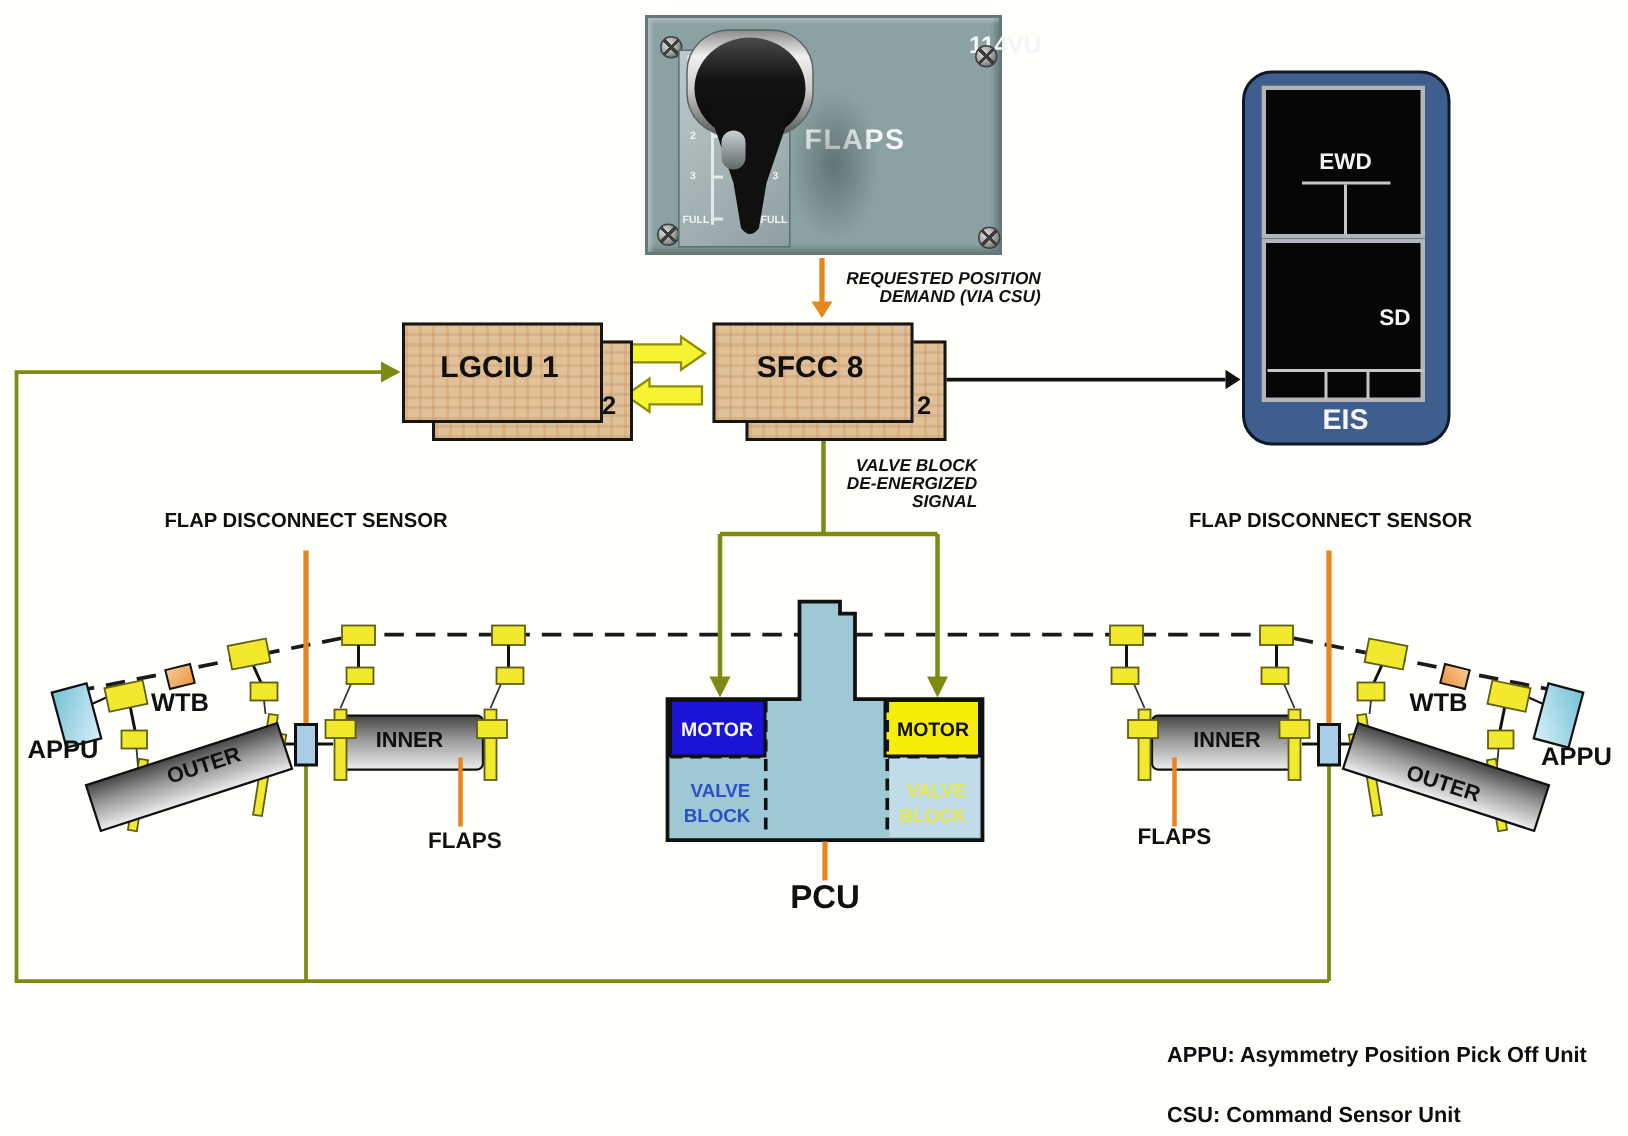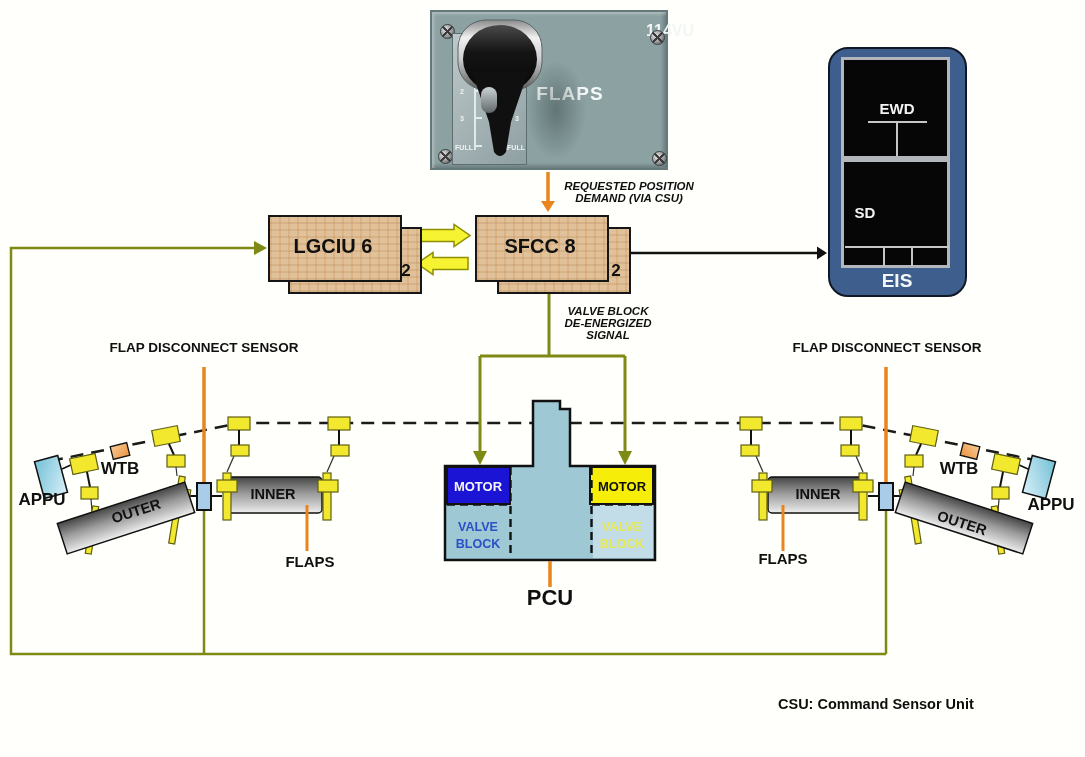--- a/index.html
+++ b/index.html
@@ -1,21 +1,21 @@
 <!DOCTYPE html>
 <html><head>
 <meta charset="utf-8">
 <style>
   html,body{margin:0;padding:0;background:#fffffb;}
   #stage{position:relative;width:1085px;height:757px;background:#fffffb;overflow:hidden;
          font-family:"Liberation Sans",sans-serif;}
   .lbl{position:absolute;font-weight:bold;color:#101010;white-space:nowrap;
        font-family:"Liberation Sans",sans-serif;}
   .ctr{transform:translate(-50%,-50%);}
-  .pre{white-space:pre-line;text-align:center;}
+  .pre{white-space:pre-line;text-align:right;}
   svg{position:absolute;left:0;top:0;}
   
   .cpu{position:absolute;width:130px;height:63px;border:2.5px solid #161616;
        background-color:#e0c19a;
        background-image:
          repeating-linear-gradient(90deg, rgba(196,120,48,.20) 0 2px, transparent 2px 9px),
          repeating-linear-gradient(0deg, rgba(150,92,30,.14) 0 2px, transparent 2px 7px);}
   
   .eis{position:absolute;left:828px;top:47px;width:139px;height:250px;background:#3e5e8e;
        border:2px solid #101826;border-radius:20px;box-sizing:border-box;}
@@ -190,38 +190,38 @@
   <svg width="160" height="165" viewBox="440 8 160 165" style="left:440px;top:8px;">
     <ellipse cx="556" cy="110" rx="30" ry="50" fill="url(#gradShadow)"></ellipse>
     <rect x="458" y="20" width="84" height="70" rx="28" fill="url(#gradChrome)" stroke="#5a6466" stroke-width="1"></rect>
     <ellipse cx="500" cy="59" rx="37" ry="34" fill="url(#gradBlack)"></ellipse>
     <path d="M472,72 L528,72 L511,122 L506,152 Q500,160 494,152 L489,122 Z" fill="#101010"></path>
     <rect x="481" y="87" width="16" height="26" rx="8" fill="url(#gradPill)"></rect>
   </svg>
 
   <div class="cpu" style="left:288px;top:227px;"></div>
   <div class="cpu" style="left:268px;top:215px;"></div>
-  <div class="lbl ctr" style="left:333px;top:246px;font-size:20px;">LGCIU 6</div>
+  <div class="lbl ctr" style="left:333px;top:246px;font-size:20px;">LGCIU 1</div>
   <div class="lbl ctr" style="left:406px;top:271px;font-size:17px;">2</div>
   <div class="cpu" style="left:497px;top:227px;"></div>
   <div class="cpu" style="left:475px;top:215px;"></div>
   <div class="lbl ctr" style="left:540px;top:246px;font-size:20px;">SFCC 8</div>
   <div class="lbl ctr" style="left:616px;top:271px;font-size:17px;">2</div>
 
   <div class="eis">
     <div class="screen" style="left:11px;top:8px;width:109px;height:102px;"></div>
     <div class="screen" style="left:11px;top:110px;width:109px;height:109px;"></div>
   </div>
   <div class="eline" style="left:868px;top:121px;width:59px;height:2px;"></div>
   <div class="eline" style="left:896px;top:123px;width:2px;height:33px;"></div>
   <div class="eline" style="left:845px;top:246px;width:104px;height:2px;"></div>
   <div class="eline" style="left:883px;top:247px;width:2px;height:19px;"></div>
   <div class="eline" style="left:911px;top:247px;width:2px;height:19px;"></div>
   <div class="lbl ctr" style="left:897px;top:108px;font-size:15px;color:#f2f2f2;">EWD</div>
-  <div class="lbl ctr" style="left:865px;top:212px;font-size:15px;color:#f2f2f2;">SD</div>
+  <div class="lbl ctr" style="left:930px;top:212px;font-size:15px;color:#f2f2f2;">SD</div>
   <div class="lbl ctr" style="left:897px;top:281px;font-size:19px;color:#f4f6f8;">EIS</div>
 
   <div class="lbl ctr pre" style="left:629px;top:192px;font-size:11.5px;font-style:italic;white-space:pre-line;">REQUESTED POSITION
 DEMAND (VIA CSU)</div>
   <div class="lbl ctr pre" style="left:608px;top:323px;font-size:11.5px;font-style:italic;white-space:pre-line;">VALVE BLOCK
 DE-ENERGIZED
 SIGNAL</div>
 
   <div class="lbl ctr" style="left:478px;top:486px;font-size:13px;color:#f6f6f6;">MOTOR</div>
   <div class="lbl ctr" style="left:622px;top:486px;font-size:13px;">MOTOR</div>
@@ -239,16 +239,17 @@
   <div class="lbl ctr" style="left:310px;top:561px;font-size:15px;">FLAPS</div>
 
   <div class="lbl ctr" style="left:887px;top:347px;font-size:13.5px;">FLAP DISCONNECT SENSOR</div>
   <div class="lbl ctr" style="left:959px;top:469px;font-size:17px;">WTB</div>
   <div class="lbl ctr" style="left:1051px;top:505px;font-size:17px;">APPU</div>
   <div class="lbl" style="left:962px;top:523px;font-size:14.5px;transform:translate(-50%,-50%) rotate(18deg);">OUTER</div>
   <div class="lbl ctr" style="left:818px;top:494px;font-size:14.5px;">INNER</div>
   <div class="lbl ctr" style="left:783px;top:558px;font-size:15px;">FLAPS</div>
 
   <div class="legend">
+    <div>APPU: Asymmetry Position Pick Off Unit</div>
     <div>CSU: Command Sensor Unit</div>
   </div>
 
 </div>
 
 </body></html>

